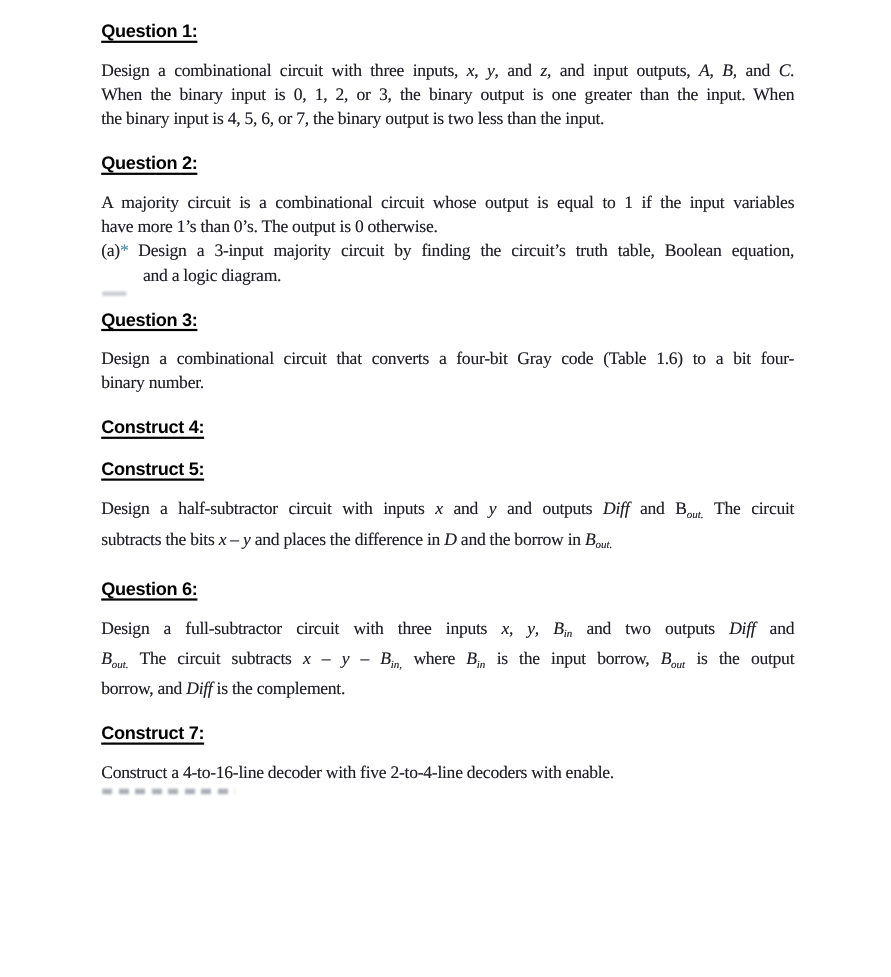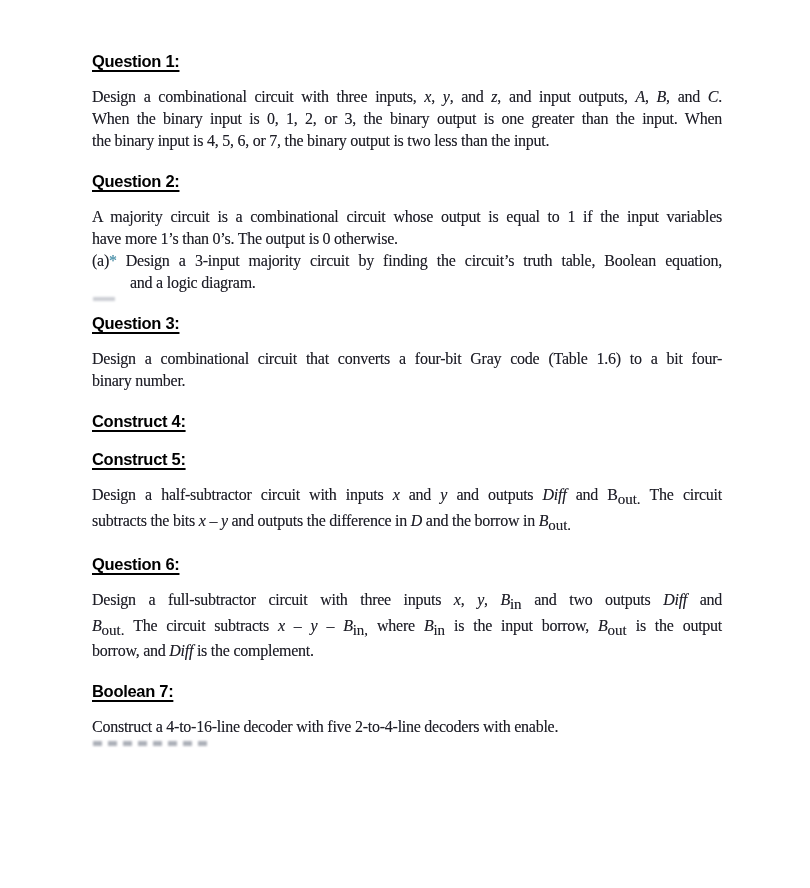--- a/index.html
+++ b/index.html
@@ -4,21 +4,21 @@
 <style>
   html, body { margin: 0; padding: 0; }
   body {
     width: 810px; height: 888px;
     background: var(--page-bg, #ffffff);
     overflow: hidden;
   }
   .page {
     box-sizing: border-box;
     width: 810px; height: 888px;
-    padding: 52px 88px 0 92px;
+    padding: 20px 88px 0 92px;
     font-family: "Liberation Serif", serif;
     color: var(--body-text, #1e1e26);
   }
   .question { margin: 0 0 20px 0; }
   .q-heading {
     font-family: "Liberation Sans", sans-serif;
     font-weight: 700;
     font-size: 16.5px;
     line-height: 18px;
     letter-spacing: -0.3px;
@@ -36,21 +36,21 @@
   }
   .line {
     line-height: 22px;
     white-space: nowrap;
     text-align: justify;
     text-align-last: justify;
   }
   .line.end { text-align-last: left; }
   .ind1 { padding-left: 38px; }
   .s-i   { font-style: italic; }
-  .s-sub { font-size: 15px; vertical-align: -3.5px; letter-spacing: 0; }
+  .s-sub { font-style: italic; font-size: 10px; vertical-align: -3.5px; letter-spacing: 0; }
   .s-ast { color: var(--asterisk, #4a9fba); }
   .s-gap { display: inline-block; width: 9px; }
   
   .artifact { position: absolute; pointer-events: none; }
   .artifact-q2 {
     left: 1px; top: 91px; width: 22px; height: 4px; opacity: .38;
     filter: blur(.8px); background: #7a8090;
   }
   .artifact-q4 {
     left: 352px; top: 30px; width: 232px; height: 3.5px; opacity: .5;
@@ -97,34 +97,34 @@
   </section>
 
   <section class="question">
     <h2 class="q-heading">Construct 4:</h2>
   </section>
 
   <section class="question">
     <h2 class="q-heading">Construct 5:</h2>
     <div class="q-body">
         <div class="line"><span>Design a half-subtractor circuit with inputs </span><span class="s-i">x</span><span> and </span><span class="s-i">y</span><span> and outputs </span><span class="s-i">Diff</span><span> and </span><span>B</span><span class="s-sub">out.</span><span> The circuit</span></div>
-        <div class="line end"><span>subtracts the bits </span><span class="s-i">x</span><span> – </span><span class="s-i">y</span><span> and outputs the difference in </span><span class="s-i">D</span><span> and the borrow in </span><span class="s-i">B</span><span class="s-sub">out.</span></div>
+        <div class="line end"><span>subtracts the bits </span><span class="s-i">x</span><span> – </span><span class="s-i">y</span><span> and places the difference in </span><span class="s-i">D</span><span> and the borrow in </span><span class="s-i">B</span><span class="s-sub">out.</span></div>
       </div>
   </section>
 
   <section class="question">
     <h2 class="q-heading">Question 6:</h2>
     <div class="q-body">
         <div class="line"><span>Design a full-subtractor circuit with three inputs </span><span class="s-i">x</span><span>, </span><span class="s-i">y</span><span>, </span><span class="s-i">B</span><span class="s-sub">in</span><span> and two outputs </span><span class="s-i">Diff</span><span> and</span></div>
         <div class="line"><span class="s-i">B</span><span class="s-sub">out.</span><span> The circuit subtracts </span><span class="s-i">x</span><span> – </span><span class="s-i">y</span><span> – </span><span class="s-i">B</span><span class="s-sub">in,</span><span> where </span><span class="s-i">B</span><span class="s-sub">in</span><span> is the input borrow, </span><span class="s-i">B</span><span class="s-sub">out</span><span> is the output</span></div>
         <div class="line end"><span>borrow, and </span><span class="s-i">Diff</span><span> is the complement.</span></div>
       </div>
   </section>
 
   <section class="question">
-    <h2 class="q-heading">Boolean 7:</h2>
+    <h2 class="q-heading">Construct 7:</h2>
     <div class="q-body">
       <div class="artifact artifact-q7"></div>
     <div class="line end"><span>Construct a 4-to-16-line decoder with five 2-to-4-line decoders with enable.</span></div>
       </div>
   </section>
 
 </div>
 
 </body></html>

